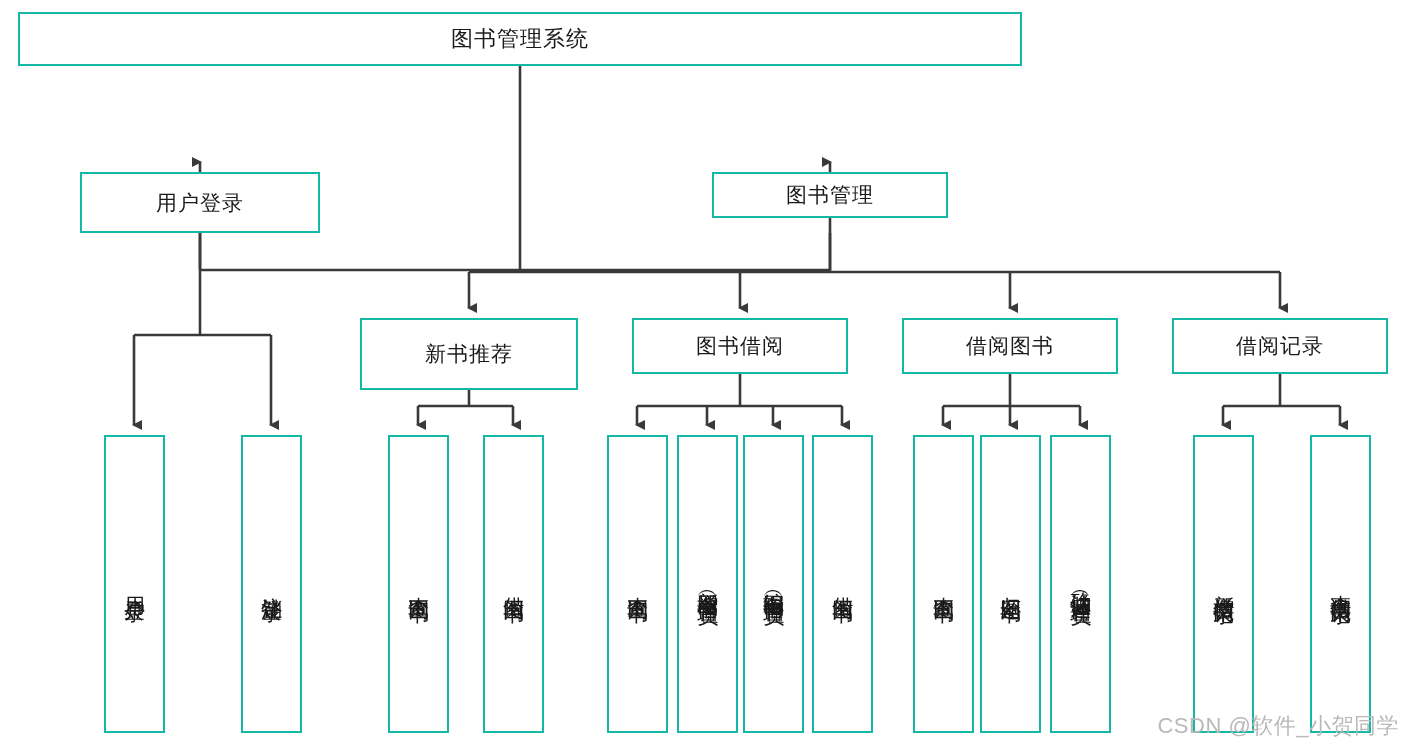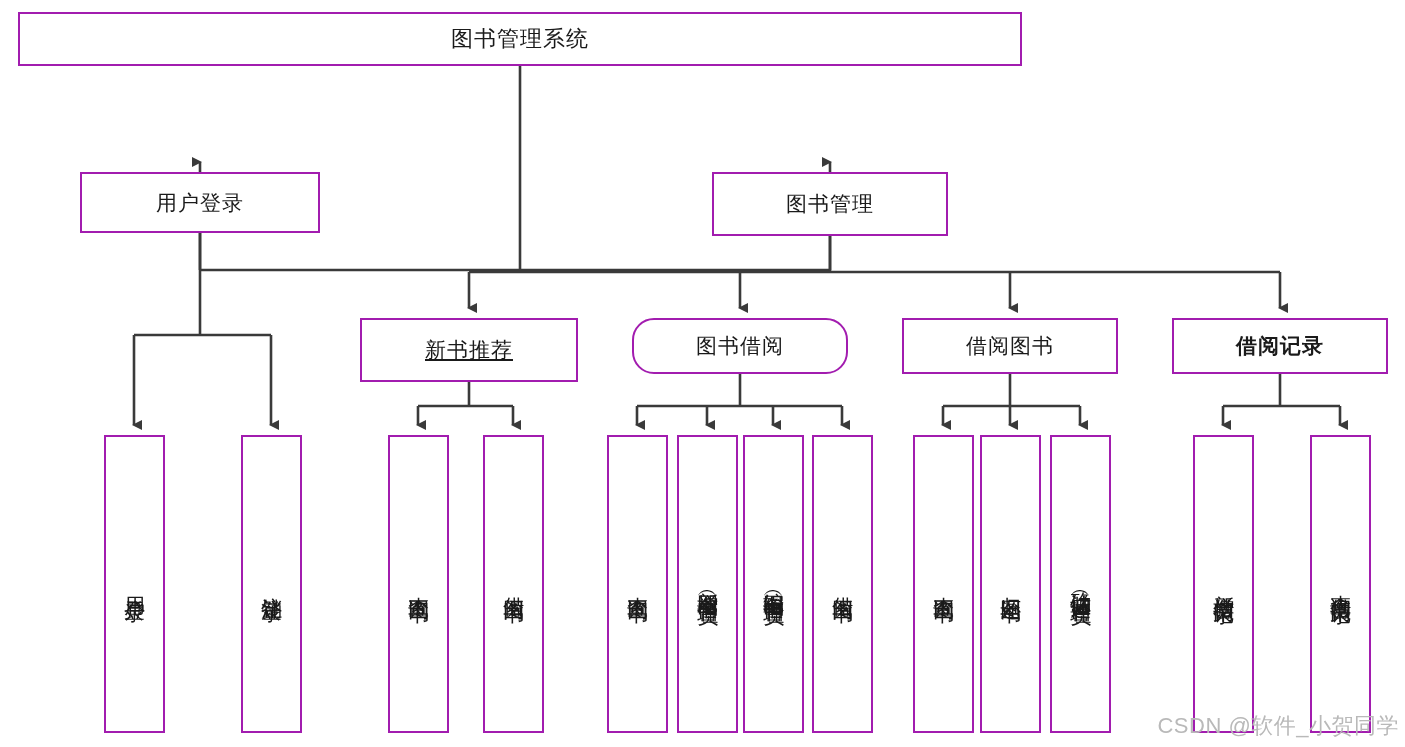--- a/index.html
+++ b/index.html
@@ -22,21 +22,21 @@
     left: 0;
     top: 0;
     width: 1405px;
     height: 747px;
     pointer-events: none;
   }
   .node {
     position: absolute;
     box-sizing: border-box;
     background: #ffffff;
-    border: 2px solid #a21caf;
+    border: 2px solid #14b8a6;
     display: flex;
     align-items: center;
     justify-content: center;
     color: #1a1a1a;
   }
   .node.horiz {
     font-size: 21px;
     letter-spacing: 1px;
   }
   .node.root {
@@ -121,34 +121,34 @@
     </g>
   </svg>
 
   <div class="node horiz root" style="left:18px; top:12px; width:1004px; height:54px;">
     <span>图书管理系统</span>
   </div>
 
   <div class="node horiz" style="left:80px; top:172px; width:240px; height:61px;">
     <span>用户登录</span>
   </div>
-  <div class="node horiz" style="left:712px; top:172px; width:236px; height:64px;">
+  <div class="node horiz" style="left:712px; top:172px; width:236px; height:46px;">
     <span>图书管理</span>
   </div>
 
-  <div class="node horiz" style="left:360px; top:318px; width:218px; height:64px;text-decoration:underline;">
+  <div class="node horiz" style="left:360px; top:318px; width:218px; height:72px;">
     <span>新书推荐</span>
   </div>
-  <div class="node horiz" style="left:632px; top:318px; width:216px; height:56px;border-radius:22px;">
+  <div class="node horiz" style="left:632px; top:318px; width:216px; height:56px;">
     <span>图书借阅</span>
   </div>
   <div class="node horiz" style="left:902px; top:318px; width:216px; height:56px;">
     <span>借阅图书</span>
   </div>
-  <div class="node horiz" style="left:1172px; top:318px; width:216px; height:56px;font-weight:bold;">
+  <div class="node horiz" style="left:1172px; top:318px; width:216px; height:56px;">
     <span>借阅记录</span>
   </div>
 
   <div class="node leaf" style="left:104px; top:435px; width:61px; height:298px;">
     <span class="vtext">用户登录</span>
   </div>
   <div class="node leaf" style="left:241px; top:435px; width:61px; height:298px;">
     <span class="vtext">注销登录</span>
   </div>
 

